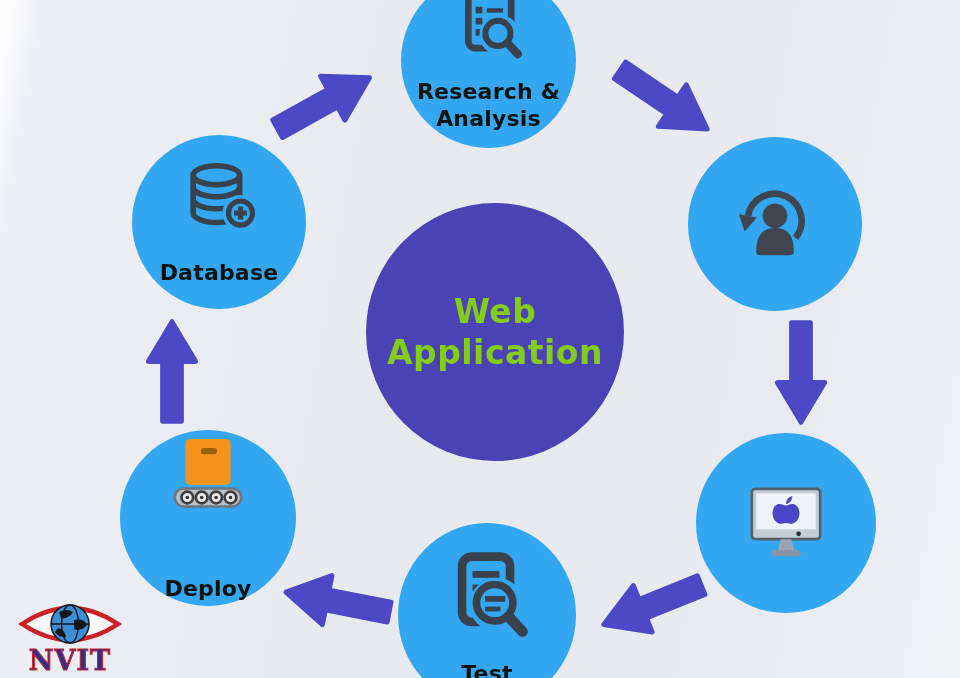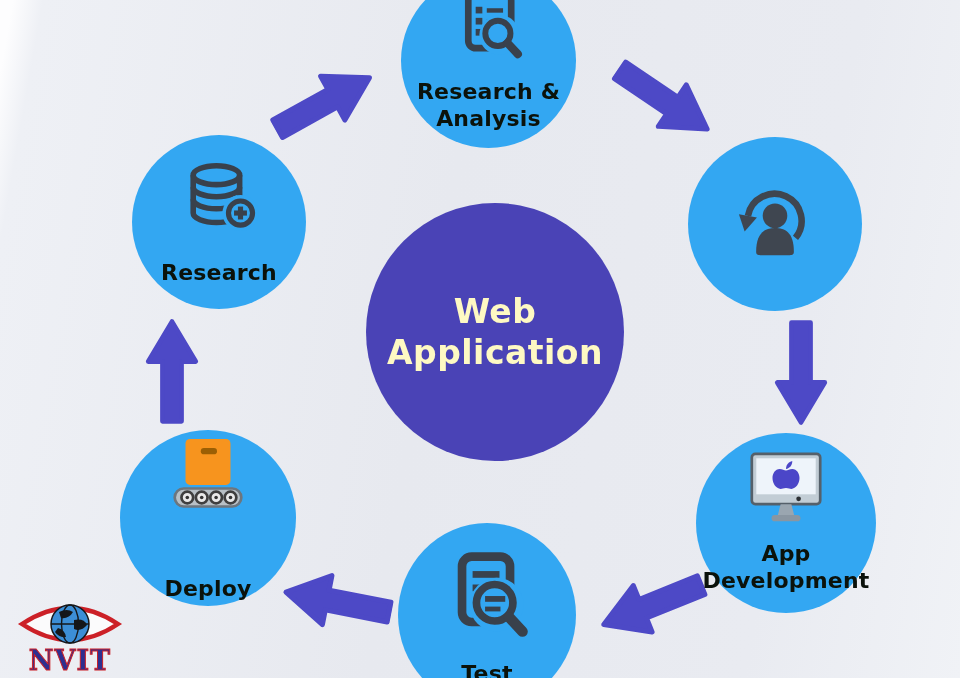--- a/index.html
+++ b/index.html
@@ -27,21 +27,21 @@
     letter-spacing:0.2px;
   }
   .center-circle{
     position:absolute;
     left:366px;top:203px;width:258px;height:258px;
     border-radius:50%;
     background:var(--center-purple,#4a43b6);
     display:flex;align-items:center;justify-content:center;
   }
   .center-title{
-    color:#fef9c3;
+    color:#84cc16;
     font-size:33px;
     font-weight:700;
     line-height:1.25;
     text-align:center;
     white-space:pre-line;
     letter-spacing:0.5px;
   }
   .arrow{
     position:absolute;
     width:112px;height:70px;
@@ -128,22 +128,20 @@
   <div class="node n-appdev">
     <svg width="90" height="74" viewBox="0 0 100 82">
       <rect x="12" y="3" width="76" height="56" rx="4" fill="#c2cdd5" stroke="#55606a" stroke-width="3"></rect>
       <rect x="17" y="8" width="66" height="40" fill="#eef4fa"></rect>
       <circle cx="64" cy="53" r="2.6" fill="#2b2f33"></circle>
       <path d="M43,20 C38,20 35,25 35,30 C35,36 39,42 44,42 C46,42 47,41 50,41 C53,41 54,42 56,42 C61,42 65,36 65,30 C65,25 62,20 57,20 C54,20 52,21.5 50,21.5 C48,21.5 46,20 43,20 Z" fill="#4b46c8"></path>
       <path d="M50,20 C50,15 53,12 57,11 C57,16 54,19 50,20 Z" fill="#4b46c8"></path>
       <polygon points="44,59 56,59 59,71 41,71" fill="#9aa6b0"></polygon>
       <rect x="34" y="71" width="32" height="7" rx="3.5" fill="#8a96a1"></rect>
     </svg>
-    <div class="node-label">App
-Development</div>
   </div>
 
   <div class="node n-test">
     <svg width="96" height="96" viewBox="0 0 100 100">
       <rect x="24" y="8" width="50" height="68" rx="10" fill="none" stroke="#39414c" stroke-width="9"></rect>
       <rect x="35" y="23" width="28" height="7" fill="#39414c"></rect>
       <rect x="35" y="37" width="20" height="7" fill="#39414c"></rect>
       <circle cx="60" cy="58" r="28" fill="#33a7f2"></circle>
       <circle cx="58" cy="56" r="19" fill="none" stroke="#39414c" stroke-width="8"></circle>
       <rect x="48" y="49" width="21" height="6" fill="#39414c"></rect>
@@ -176,21 +174,21 @@
       <path d="M20,20 L20,64" fill="none" stroke="#39414c" stroke-width="6.5"></path>
       <path d="M74,20 L74,52" fill="none" stroke="#39414c" stroke-width="6.5"></path>
       <path d="M20,34 A27,11 0 0 0 74,34" fill="none" stroke="#39414c" stroke-width="6.5"></path>
       <path d="M20,48 A27,11 0 0 0 74,48" fill="none" stroke="#39414c" stroke-width="6.5"></path>
       <path d="M20,64 A27,11 0 0 0 74,64" fill="none" stroke="#39414c" stroke-width="6.5"></path>
       <circle cx="75" cy="64" r="21" fill="#33a7f2"></circle>
       <circle cx="75" cy="64" r="14" fill="none" stroke="#39414c" stroke-width="6"></circle>
       <line x1="67.5" y1="64" x2="82.5" y2="64" stroke="#39414c" stroke-width="6"></line>
       <line x1="75" y1="56.5" x2="75" y2="71.5" stroke="#39414c" stroke-width="6"></line>
     </svg>
-    <div class="node-label">Research</div>
+    <div class="node-label">Database</div>
   </div>
 
   <div class="center-circle">
     <div class="center-title">Web
 Application</div>
   </div>
 
   <svg class="logo" viewBox="0 0 116 86">
     <path d="M10,34 Q58,2 106,34 Q58,66 10,34 Z" fill="#fbfbfc" stroke="#cc2027" stroke-width="4.5"></path>
     <g>

